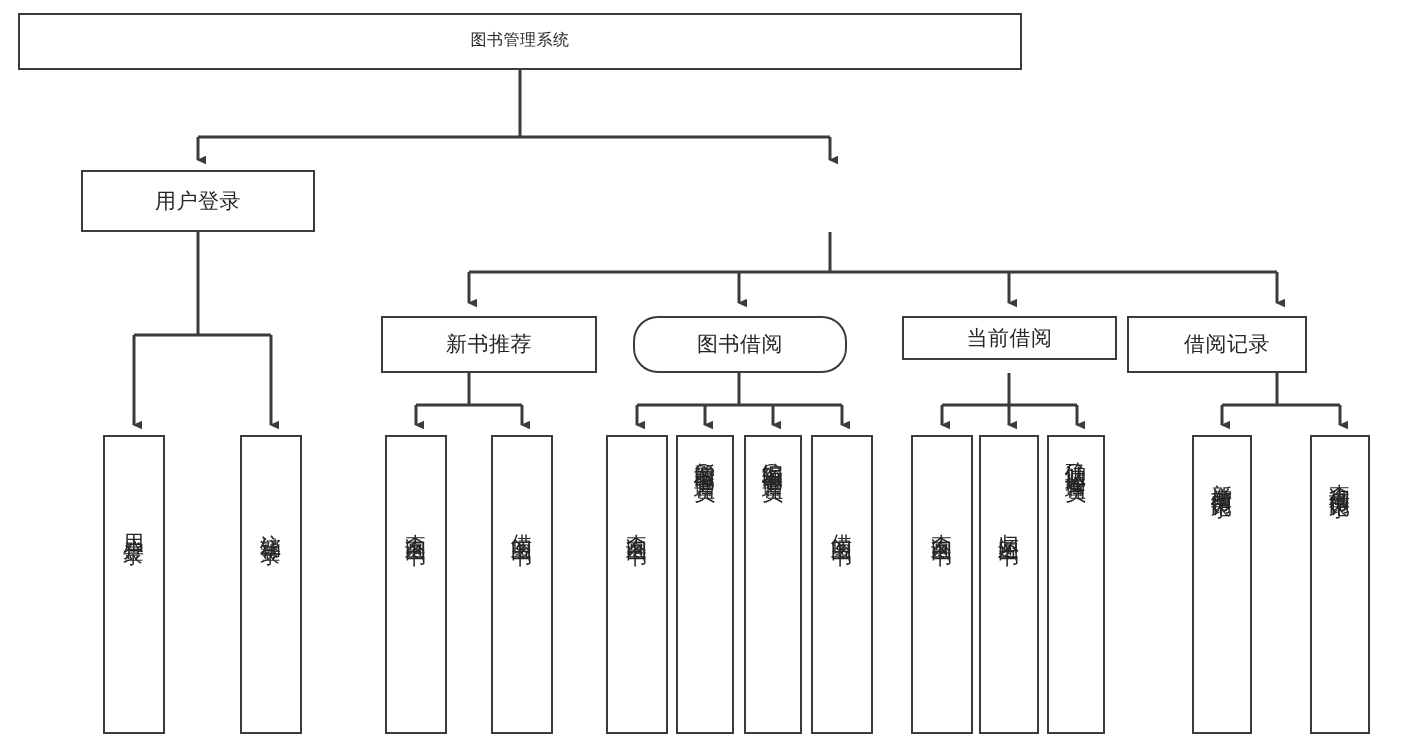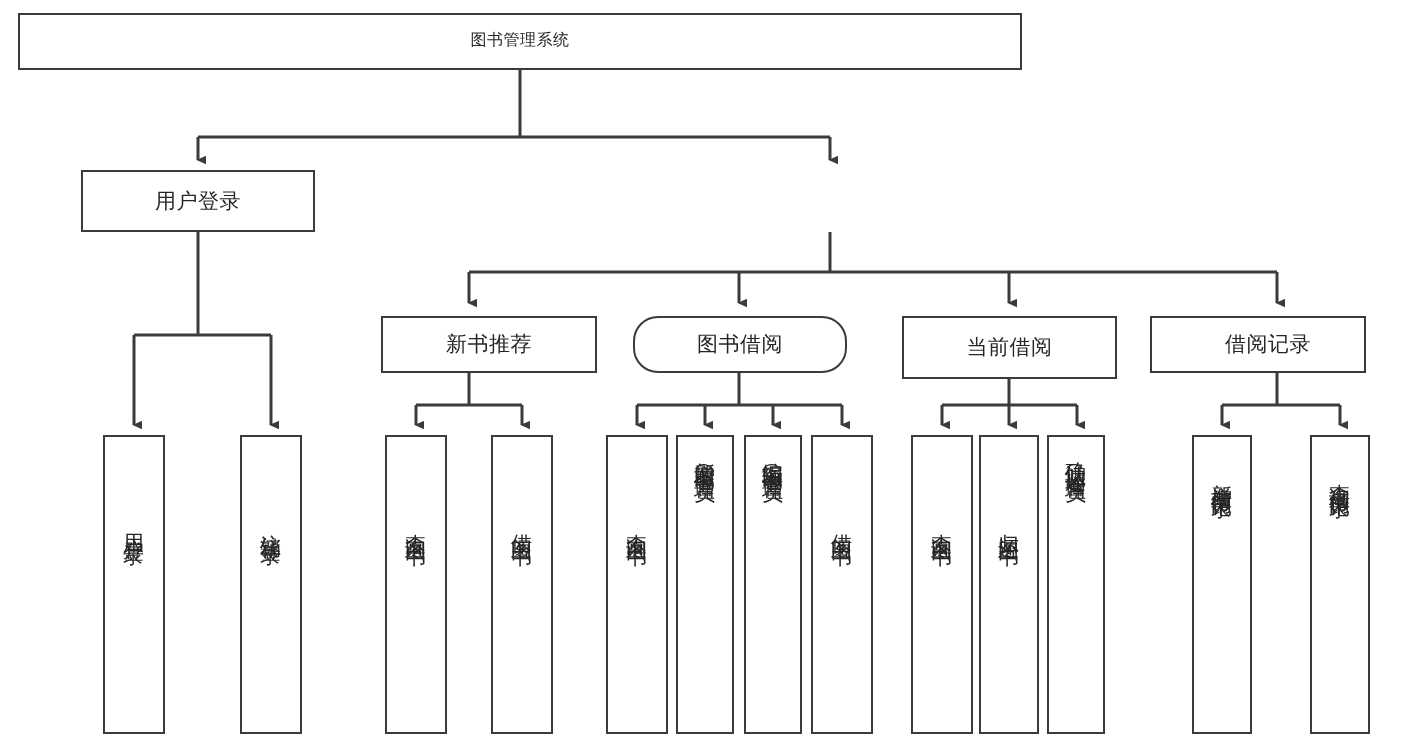--- a/index.html
+++ b/index.html
@@ -143,24 +143,24 @@
   <div class="node horiz" style="left:81px; top:170px; width:234px; height:62px;">
     <span class="node-label">用户登录</span>
   </div>
 
   <div class="node horiz" style="left:361px; top:316px; width:216px; height:57px;margin-left:20px;">
     <span class="node-label">新书推荐</span>
   </div>
   <div class="node horiz" style="left:633px; top:316px; width:214px; height:57px;border-radius:25px;">
     <span class="node-label">图书借阅</span>
   </div>
-  <div class="node horiz" style="left:902px; top:316px; width:215px; height:63px;">
+  <div class="node horiz" style="left:902px; top:316px; width:215px; height:44px;">
     <span class="node-label">当前借阅</span>
   </div>
-  <div class="node horiz" style="left:1150px; top:316px; width:216px; height:57px;padding-left:20px;">
+  <div class="node horiz" style="left:1127px; top:316px; width:180px; height:57px;padding-left:20px;">
     <span class="node-label">借阅记录</span>
   </div>
 
   <div class="node vert" style="left:103px; top:435px; width:62px; height:299px; padding-top:78px;">
     <span class="node-label">用户登录</span>
   </div>
   <div class="node vert" style="left:240px; top:435px; width:62px; height:299px; padding-top:78px;">
     <span class="node-label">注销登录</span>
   </div>
 

